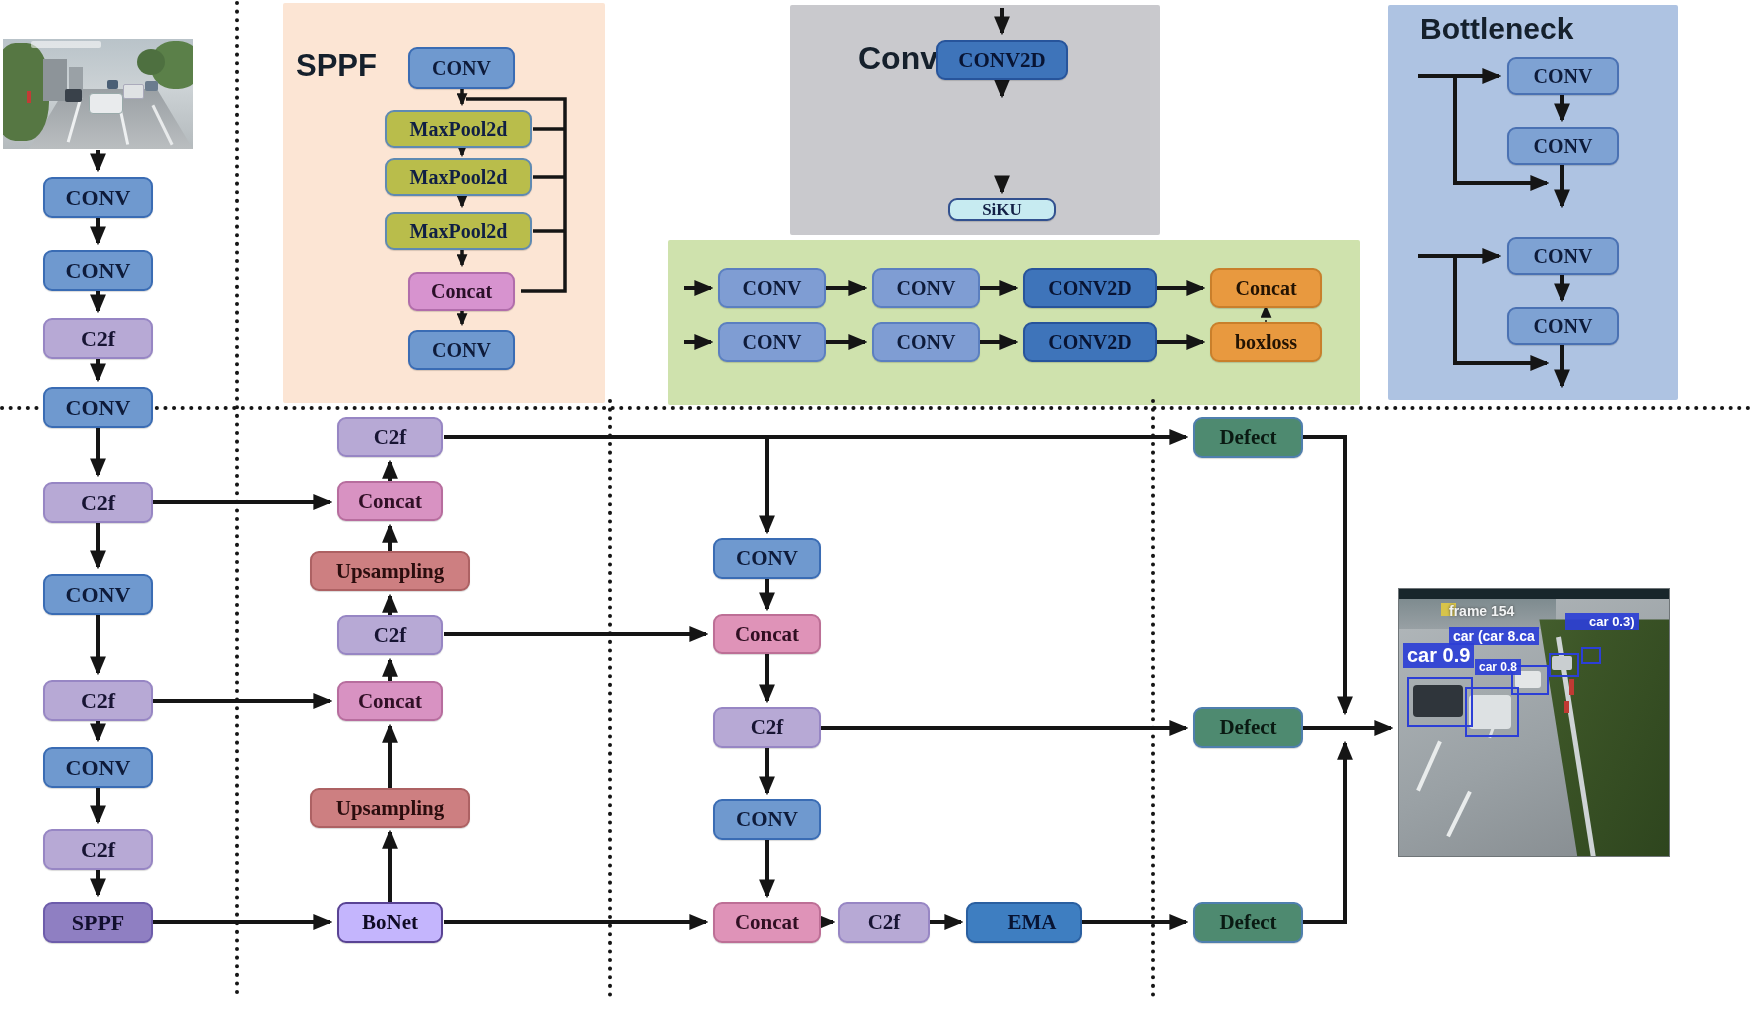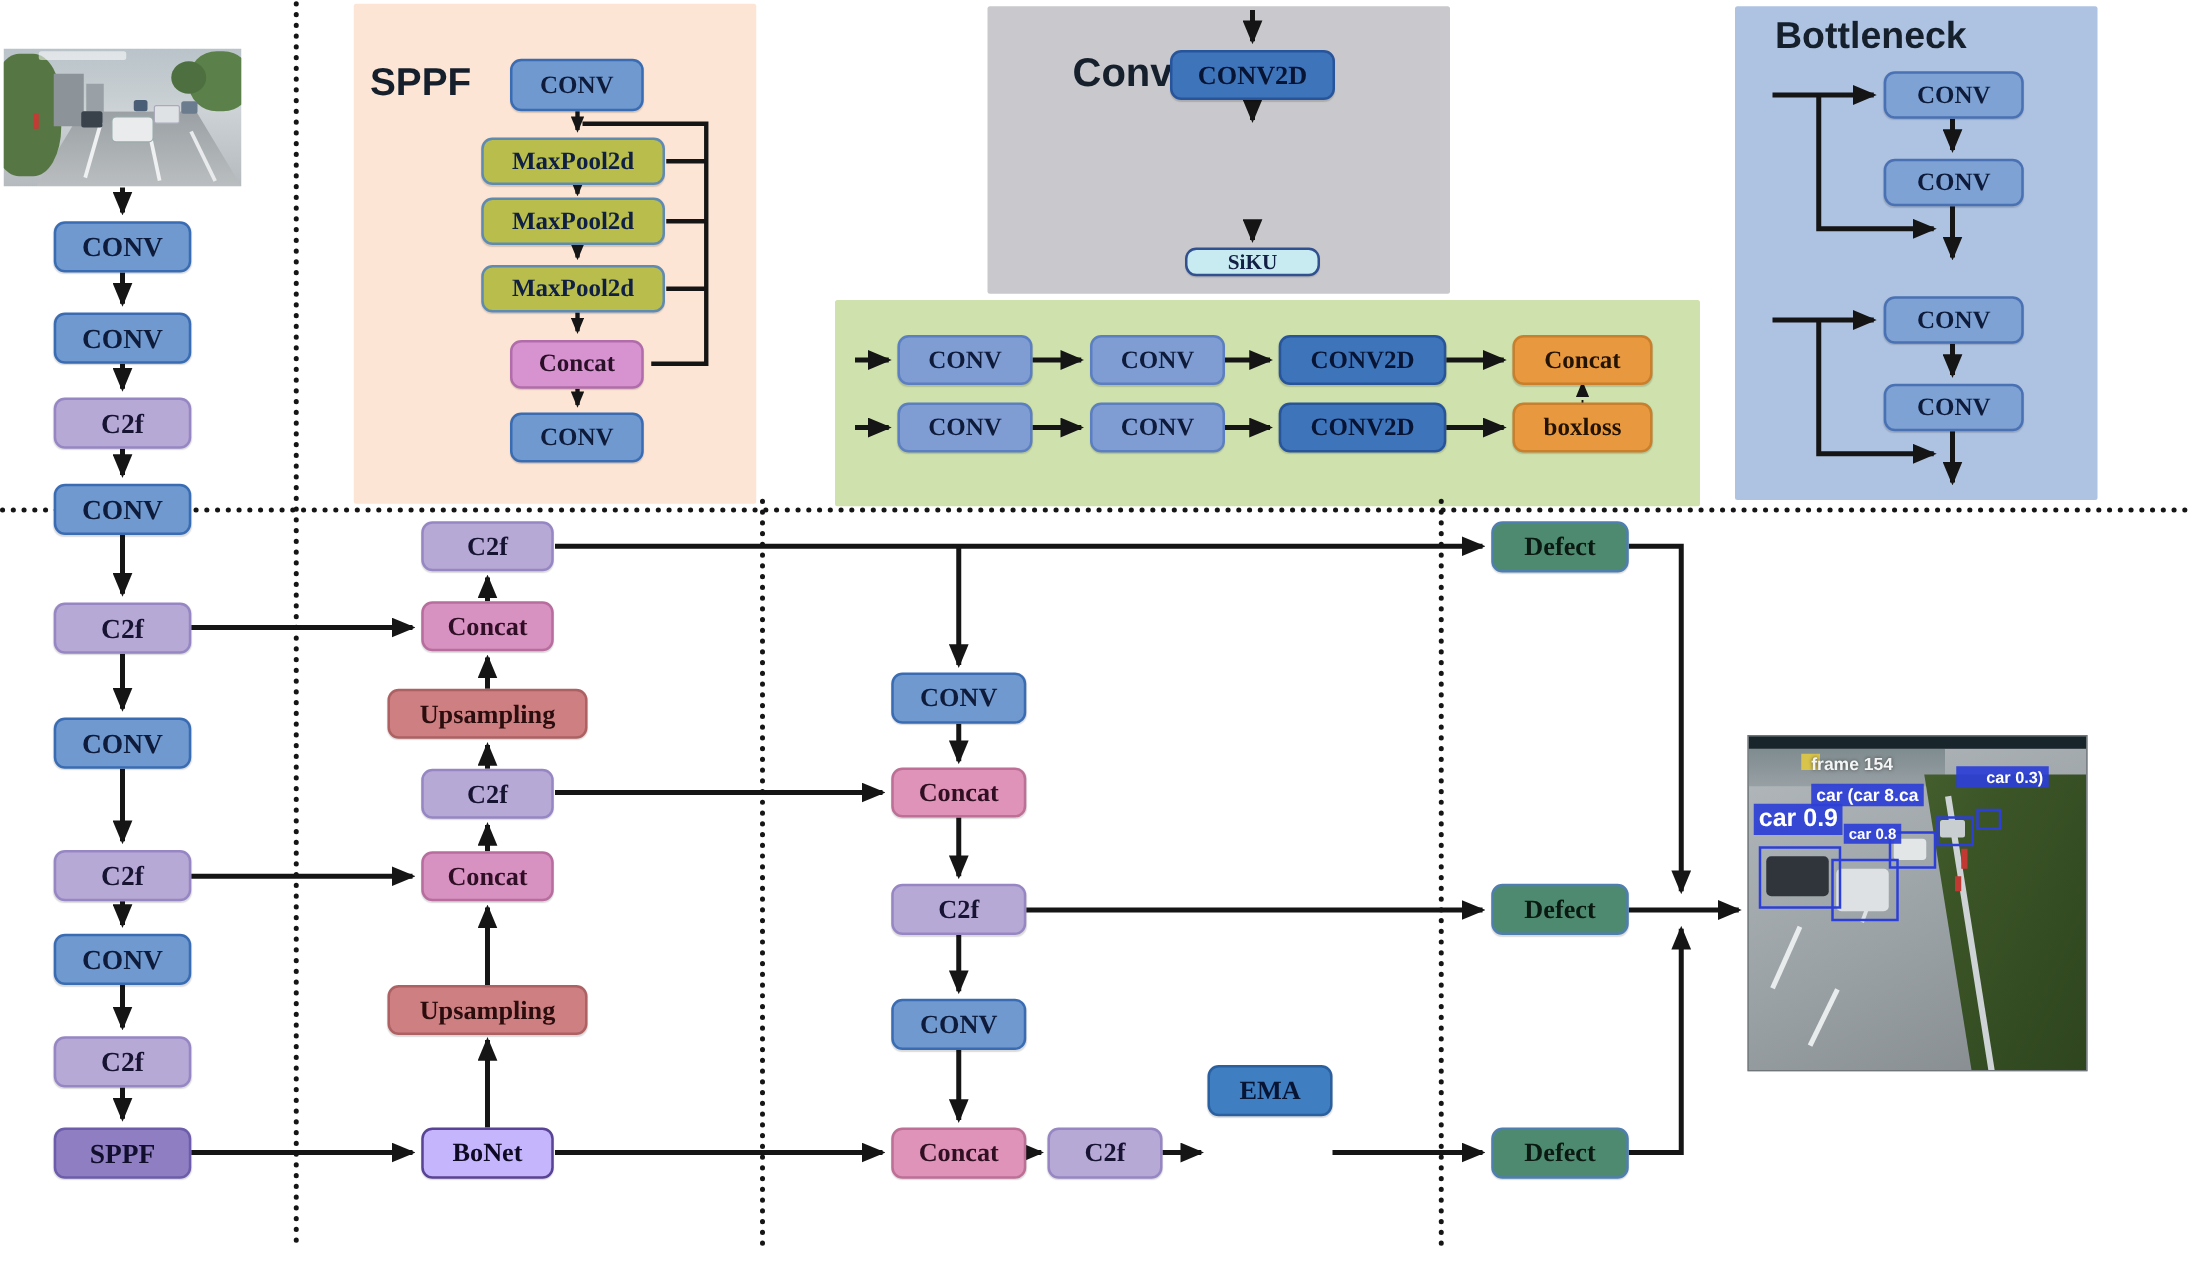--- a/index.html
+++ b/index.html
@@ -177,21 +177,21 @@
       <div class="node" style="left: 337px; top: 615px; width: 102px; height: 36px; background: rgb(183, 169, 213); border-color: rgb(151, 134, 196); color: rgb(23, 20, 51); font-size: 21px;">C2f</div>
       <div class="node" style="left: 337px; top: 681px; width: 102px; height: 36px; background: rgb(216, 146, 194); border-color: rgb(183, 109, 158); color: rgb(48, 15, 38); font-size: 21px;">Concat</div>
       <div class="node" style="left: 310px; top: 788px; width: 156px; height: 36px; background: rgb(205, 127, 129); border-color: rgb(173, 97, 99); color: rgb(43, 13, 14); font-size: 21px;">Upsampling</div>
       <div class="node" style="left: 337px; top: 902px; width: 102px; height: 37px; background: #c4b5fd; border-color: rgb(89, 67, 148); color: rgb(15, 10, 36); font-size: 21px;">BoNet</div>
       <div class="node" style="left: 713px; top: 538px; width: 104px; height: 37px; background: rgb(111, 153, 207); border-color: rgb(58, 108, 180); color: rgb(14, 27, 58); font-size: 21px;">CONV</div>
       <div class="node" style="left: 713px; top: 614px; width: 104px; height: 36px; background: rgb(223, 147, 184); border-color: rgb(189, 111, 150); color: rgb(48, 15, 34); font-size: 21px;">Concat</div>
       <div class="node" style="left: 713px; top: 707px; width: 104px; height: 37px; background: rgb(183, 169, 213); border-color: rgb(151, 134, 196); color: rgb(23, 20, 51); font-size: 21px;">C2f</div>
       <div class="node" style="left: 713px; top: 799px; width: 104px; height: 37px; background: rgb(111, 153, 207); border-color: rgb(58, 108, 180); color: rgb(14, 27, 58); font-size: 21px;">CONV</div>
       <div class="node" style="left: 713px; top: 902px; width: 104px; height: 37px; background: rgb(223, 147, 184); border-color: rgb(189, 111, 150); color: rgb(48, 15, 34); font-size: 21px;">Concat</div>
       <div class="node" style="left: 838px; top: 902px; width: 88px; height: 37px; background: rgb(183, 169, 213); border-color: rgb(151, 134, 196); color: rgb(23, 20, 51); font-size: 21px;">C2f</div>
-      <div class="node" style="left: 966px; top: 852px; width: 96px; height: 37px; background: rgb(62, 126, 193); border-color: rgb(42, 95, 160); color: rgb(8, 20, 51); font-size: 21px;">EMA</div>
+      <div class="node" style="left: 966px; top: 902px; width: 96px; height: 37px; background: rgb(62, 126, 193); border-color: rgb(42, 95, 160); color: rgb(8, 20, 51); font-size: 21px; padding-left: 16px;">EMA</div>
       <div class="node" style="left: 1193px; top: 417px; width: 106px; height: 37px; background: rgb(78, 138, 112); border-color: rgb(79, 127, 174); color: rgb(10, 26, 18); font-size: 21px;">Defect</div>
       <div class="node" style="left: 1193px; top: 707px; width: 106px; height: 37px; background: rgb(78, 138, 112); border-color: rgb(79, 127, 174); color: rgb(10, 26, 18); font-size: 21px;">Defect</div>
       <div class="node" style="left: 1193px; top: 902px; width: 106px; height: 37px; background: rgb(78, 138, 112); border-color: rgb(79, 127, 174); color: rgb(10, 26, 18); font-size: 21px;">Defect</div>
       <div class="node" style="left: 408px; top: 47px; width: 103px; height: 38px; background: rgb(111, 153, 207); border-color: rgb(58, 108, 180); color: rgb(14, 27, 58); font-size: 20px;">CONV</div>
       <div class="node" style="left: 385px; top: 110px; width: 143px; height: 34px; background: rgb(185, 189, 75); border-color: rgb(95, 138, 178); color: rgb(16, 31, 68); font-size: 20px;">MaxPool2d</div>
       <div class="node" style="left: 385px; top: 158px; width: 143px; height: 34px; background: rgb(185, 189, 75); border-color: rgb(95, 138, 178); color: rgb(16, 31, 68); font-size: 20px;">MaxPool2d</div>
       <div class="node" style="left: 385px; top: 212px; width: 143px; height: 34px; background: rgb(185, 189, 75); border-color: rgb(95, 138, 178); color: rgb(16, 31, 68); font-size: 20px;">MaxPool2d</div>
       <div class="node" style="left: 408px; top: 272px; width: 103px; height: 35px; background: rgb(215, 147, 207); border-color: rgb(177, 109, 171); color: rgb(42, 15, 40); font-size: 20px;">Concat</div>
       <div class="node" style="left: 408px; top: 330px; width: 103px; height: 36px; background: rgb(111, 153, 207); border-color: rgb(58, 108, 180); color: rgb(14, 27, 58); font-size: 20px;">CONV</div>
       <div class="node" style="left: 936px; top: 40px; width: 128px; height: 36px; background: rgb(62, 116, 186); border-color: rgb(39, 84, 155); color: rgb(8, 20, 51); font-size: 21px;">CONV2D</div>

